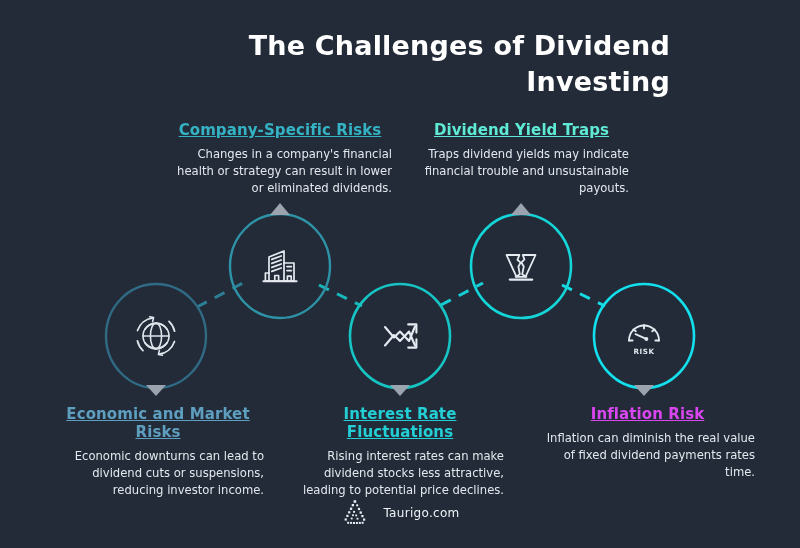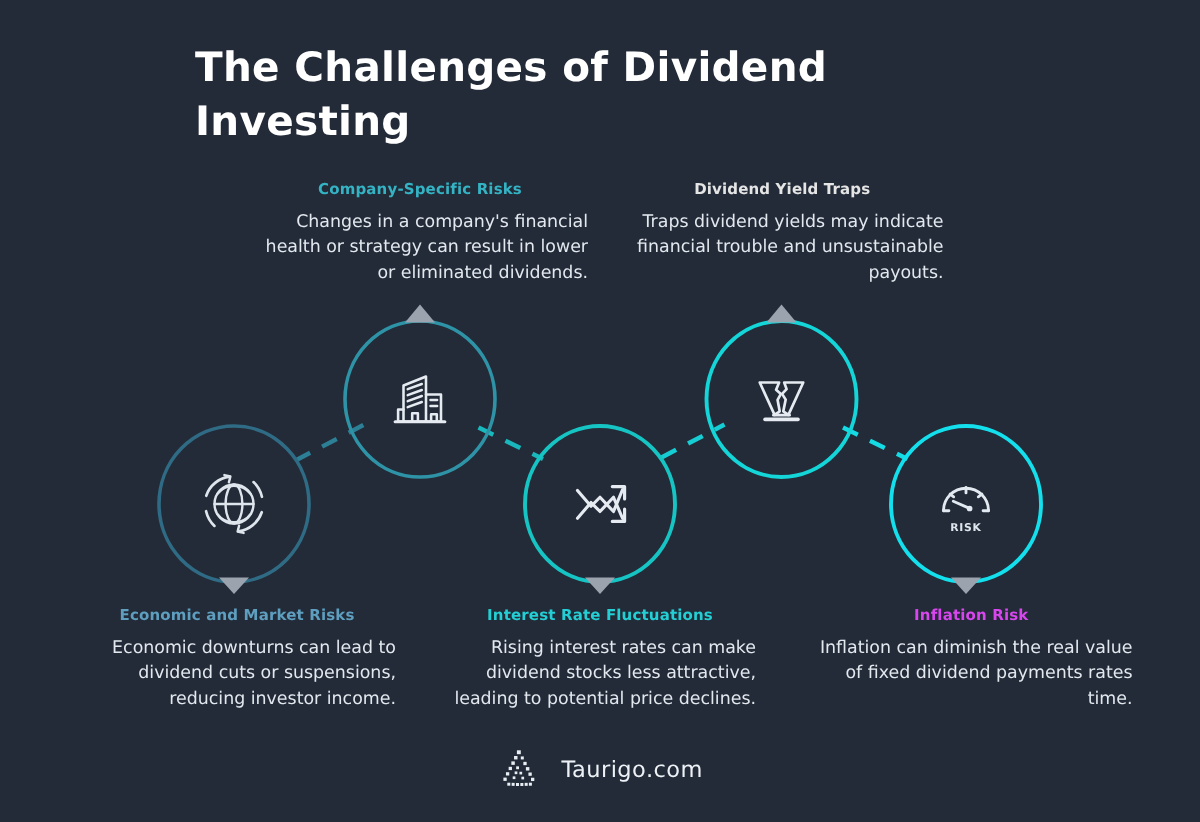--- a/index.html
+++ b/index.html
@@ -19,38 +19,39 @@
     width: 800px;
     height: 548px;
   }
 
   
   .title {
     position: absolute;
     top: 28px;
     left: 130px;
     width: 540px;
-    text-align: left;
+    text-align: right;
     color: #ffffff;
     font-size: 27px;
     font-weight: 700;
     line-height: 1.33;
     letter-spacing: 0.2px;
   }
 
   
   .block {
     position: absolute;
     text-align: center;
   }
   .block .heading {
-    font-size: 10px;
+    font-size: 15px;
     font-weight: 700;
     letter-spacing: 0.1px;
     margin-bottom: 7px;
+    text-decoration: underline;
   }
   .block .body {
     font-size: 11.6px;
     font-weight: 400;
     color: #e3e8ef;
     line-height: 1.47;
     text-align: right;
   }
 
   .block-top-1 { top: 121px; left: 168px; width: 224px; }
@@ -74,21 +75,21 @@
     left: 0;
     top: 498px;
     width: 800px;
     display: flex;
     align-items: center;
     justify-content: center;
     gap: 13px;
   }
   .footer .brand {
     color: #eef2f7;
-    font-size: 15px;
+    font-size: 12px;
     font-weight: 400;
     letter-spacing: 0.3px;
   }
 </style>
 </head>
 <body style="background: rgb(35, 43, 56);">
 
 <div id="canvas">
 
   <div class="title">The Challenges of Dividend Investing</div>
@@ -177,21 +178,21 @@
       <polygon points="634,385 654,385 644,396" fill="#9aa3ae"></polygon>
     </g>
   </svg>
 
   <div class="block block-top-1">
     <div class="heading" style="color:#34b3c4">Company-Specific Risks</div>
     <div class="body">Changes in a company's financial health or strategy can result in lower or eliminated dividends.</div>
   </div>
 
   <div class="block block-top-2">
-    <div class="heading" style="color:#e5e5e5">Dividend Yield Traps</div>
+    <div class="heading" style="color:#5eead4">Dividend Yield Traps</div>
     <div class="body">Traps dividend yields may indicate financial trouble and unsustainable payouts.</div>
   </div>
 
   <div class="block block-bot-2">
     <div class="heading" style="color:#23cfd4">Interest Rate Fluctuations</div>
     <div class="body">Rising interest rates can make dividend stocks less attractive, leading to potential price declines.</div>
   </div>
 
   <div class="block block-bot-1">
     <div class="heading" style="color:#5e9fc0">Economic and Market Risks</div>

